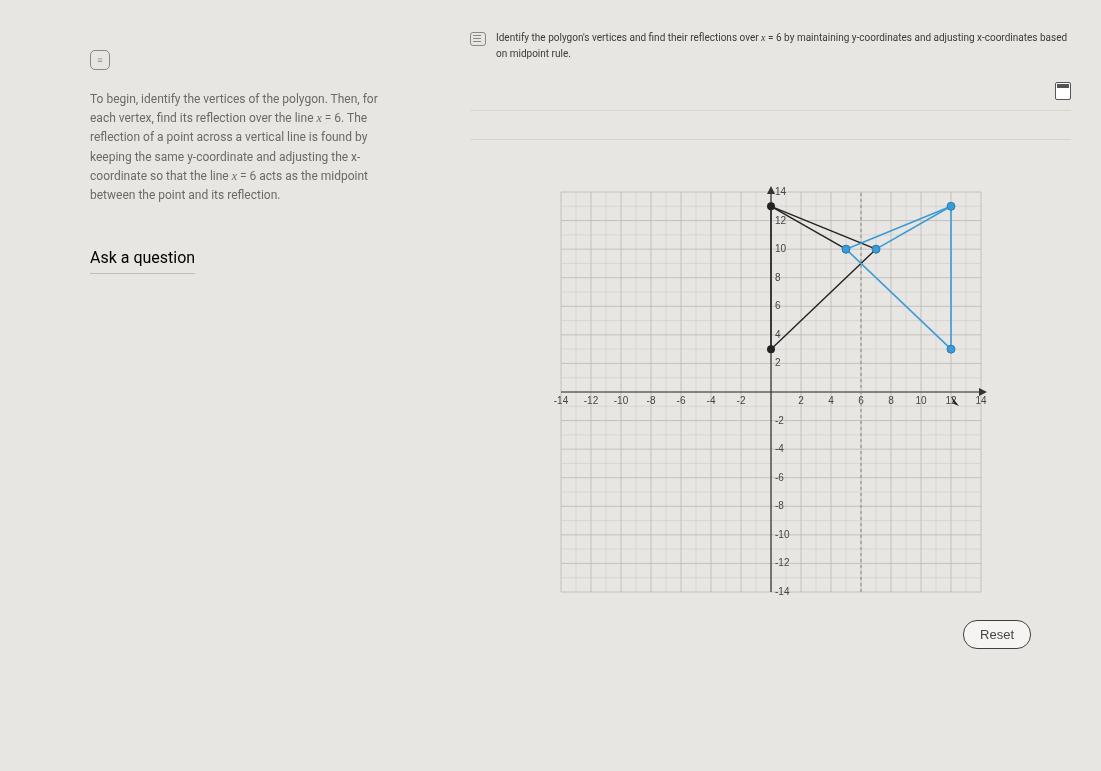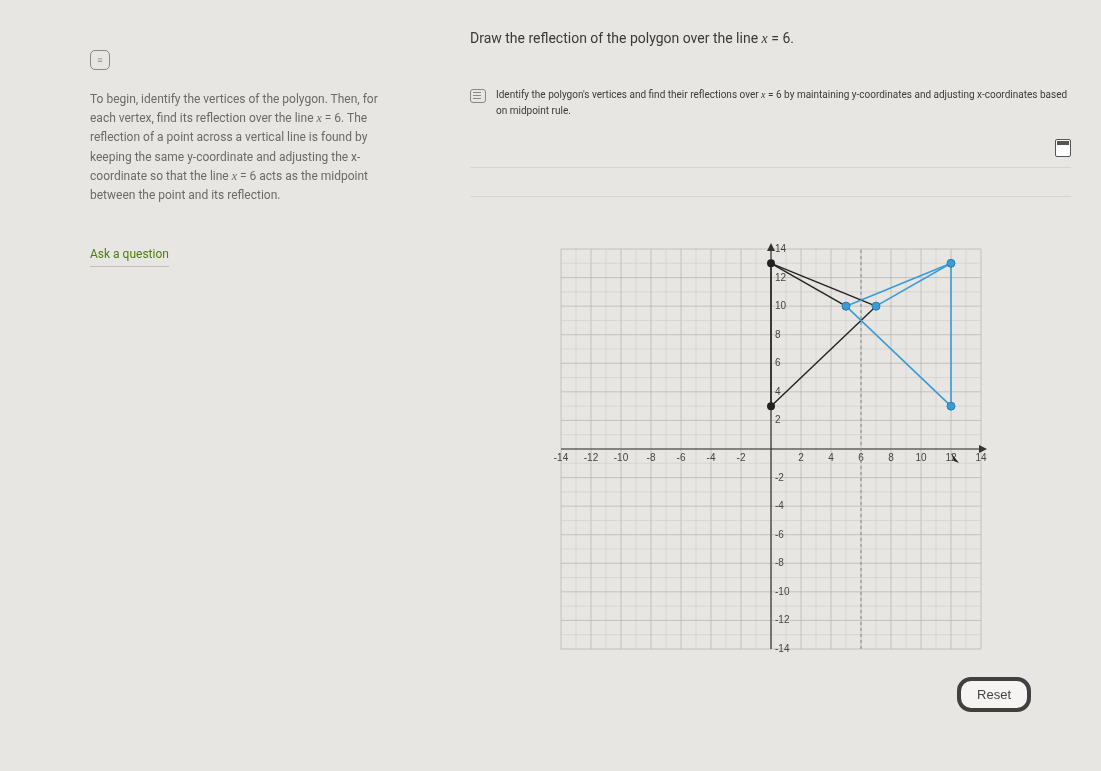--- a/index.html
+++ b/index.html
@@ -25,22 +25,22 @@
     border-radius: 5px;
     display: flex;
     align-items: center;
     justify-content: center;
     font-size: 9px;
     margin-bottom: 20px;
     color:#888;
   }
   .ask-link {
     margin-top: 40px;
-    color: #4d7c0f;
-    font-size: 12px;
+    color: #000000;
+    font-size: 16px;
     padding-bottom: 2px;
     border-bottom: 1px solid #c0bfbd;
     display: inline-block;
     cursor: pointer;
   }
   .right-panel {
     flex: 1;
     padding: 30px 30px 10px 40px;
     position: relative;
   }
@@ -95,21 +95,21 @@
     margin-top: 30px;
   }
   .reset-btn {
     float: right;
     margin-top: 8px;
     margin-right: 40px;
     padding: 6px 16px;
     font-size: 13px;
     color: #444;
     background: #f5f4f2;
-    border: 4px solid #404040;
+    border: 1px solid #404040;
     border-radius: 14px;
     cursor: pointer;
   }
   svg .grid line { stroke: #c8c7c4; stroke-width: 0.5; }
   svg .grid line.major { stroke: #b8b7b4; stroke-width: 0.8; }
   svg .axis { stroke: #333; stroke-width: 1.2; }
   svg .tick-label { font-size: 10px; fill: #444; font-family: Arial; }
   svg .orig-poly { stroke: #222; stroke-width: 1.4; fill: none; }
   svg .refl-poly { stroke: #3b9bd6; stroke-width: 1.6; fill: none; }
   svg .orig-pt { fill: #222; }
@@ -123,23 +123,20 @@
 
 <div class="left-panel">
   <div class="chat-icon">≡</div>
   <p>
     <span>To begin, identify the vertices of the polygon. Then, for each vertex, find its reflection over the line </span><span class="math-var">x</span><span> = 6</span><span>. The reflection of a point across a vertical line is found by keeping the same y-coordinate and adjusting the x-coordinate so that the line </span><span class="math-var">x</span><span> = 6</span><span> acts as the midpoint between the point and its reflection.</span>
   </p>
   <a class="ask-link">Ask a question</a>
 </div>
 
 <div class="right-panel">
-  <div class="problem-title">
-    <span>Draw the reflection of the polygon over the line </span><span class="math-var">x</span><span> = 6.</span>
-  </div>
 
   <div class="hint-row">
     <div class="hint-icon"></div>
     <div>
       <span>Identify the polygon's vertices and find their reflections over </span><span class="math-var">x</span><span> = 6</span><span> by maintaining y-coordinates and adjusting x-coordinates based on midpoint rule.</span>
     </div>
   </div>
 
   <div class="lined-area">
     <div class="calc-icon"></div>

